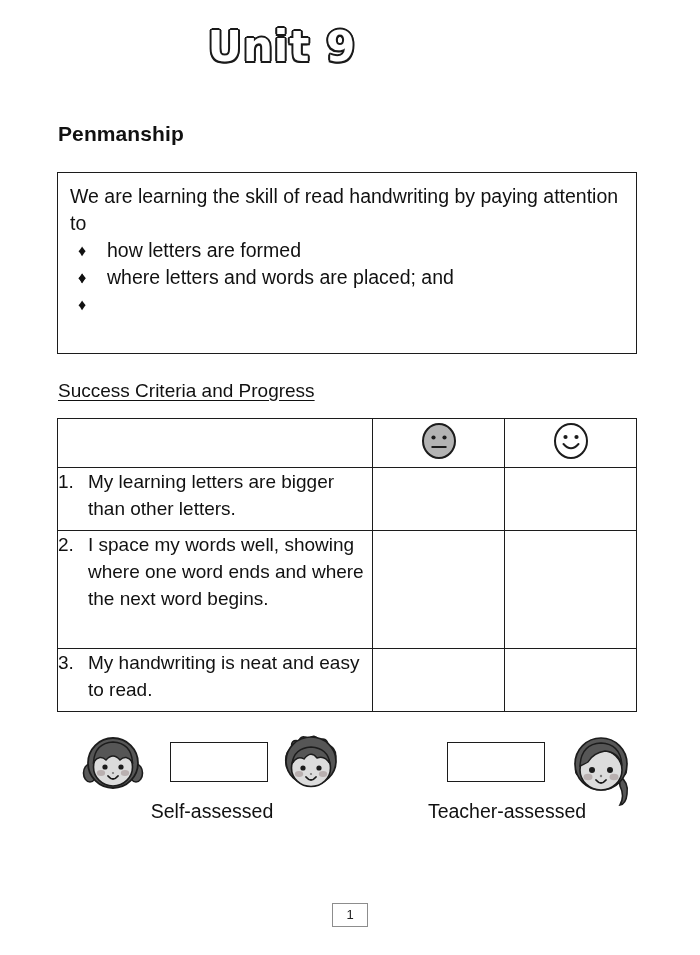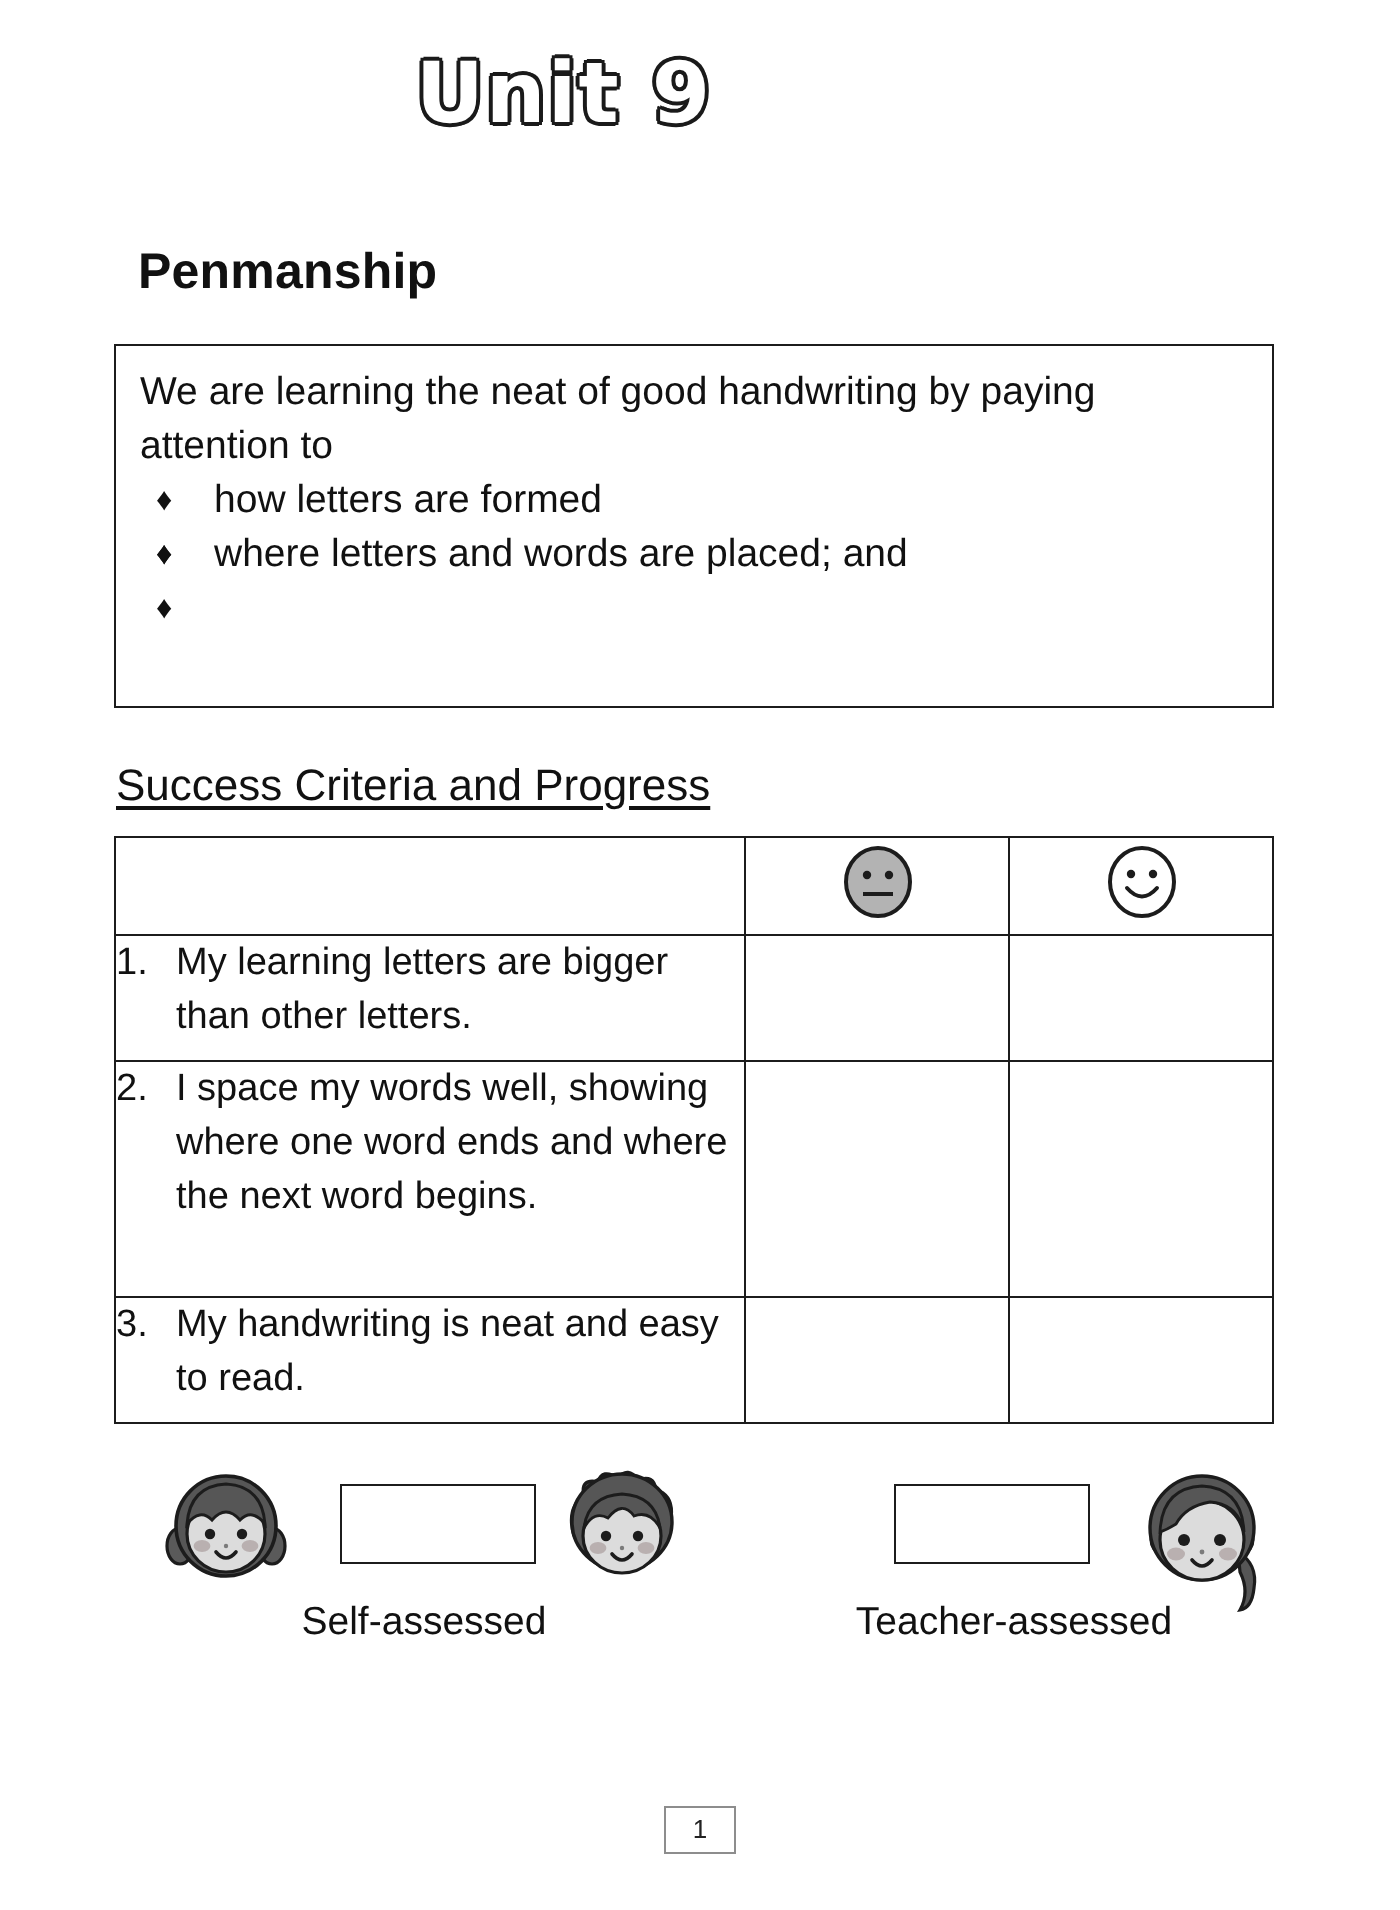--- a/index.html
+++ b/index.html
@@ -34,24 +34,23 @@
       -2px 0 #1a1a1a, 2px 0 #1a1a1a, 0 -2px #1a1a1a, 0 2px #1a1a1a,
       -1.5px -1.5px #1a1a1a, 1.5px -1.5px #1a1a1a,
       -1.5px 1.5px #1a1a1a, 1.5px 1.5px #1a1a1a;
   }
 
   
   .section-heading {
     position: absolute;
     top: 122px;
     left: 58px;
-    font-size: 25px;
+    font-size: 21px;
     font-weight: bold;
     letter-spacing: 0.1px;
-    margin-left: 11px;
   }
 
   
   .intro-box {
     position: absolute;
     top: 172px;
     left: 57px;
     width: 580px;
     height: 182px;
     border: 1.6px solid #1c1c1c;
@@ -79,21 +78,21 @@
     left: 8px;
     top: 0;
     font-size: 16px;
   }
 
   
   .criteria-heading {
     position: absolute;
     top: 380px;
     left: 58px;
-    font-size: 22px;
+    font-size: 19px;
     text-decoration: underline;
     text-underline-offset: 3px;
   }
 
   
   .criteria-table {
     position: absolute;
     top: 418px;
     left: 57px;
     width: 580px;
@@ -189,21 +188,21 @@
   }
 </style>
 </head>
 <body>
 
 <div class="unit-title">Unit 9</div>
 
 <div class="section-heading">Penmanship</div>
 
 <div class="intro-box">
-  <p class="intro-lead">We are learning the neat of good handwriting by paying attention to</p>
+  <p class="intro-lead">We are learning the skill of read handwriting by paying attention to</p>
   <ul class="intro-list">
     <li>
       <span class="bullet">♦</span>
       <span>how letters are formed</span>
     </li>
     <li>
       <span class="bullet">♦</span>
     </li>
     <li>
       <span class="bullet">♦</span>

